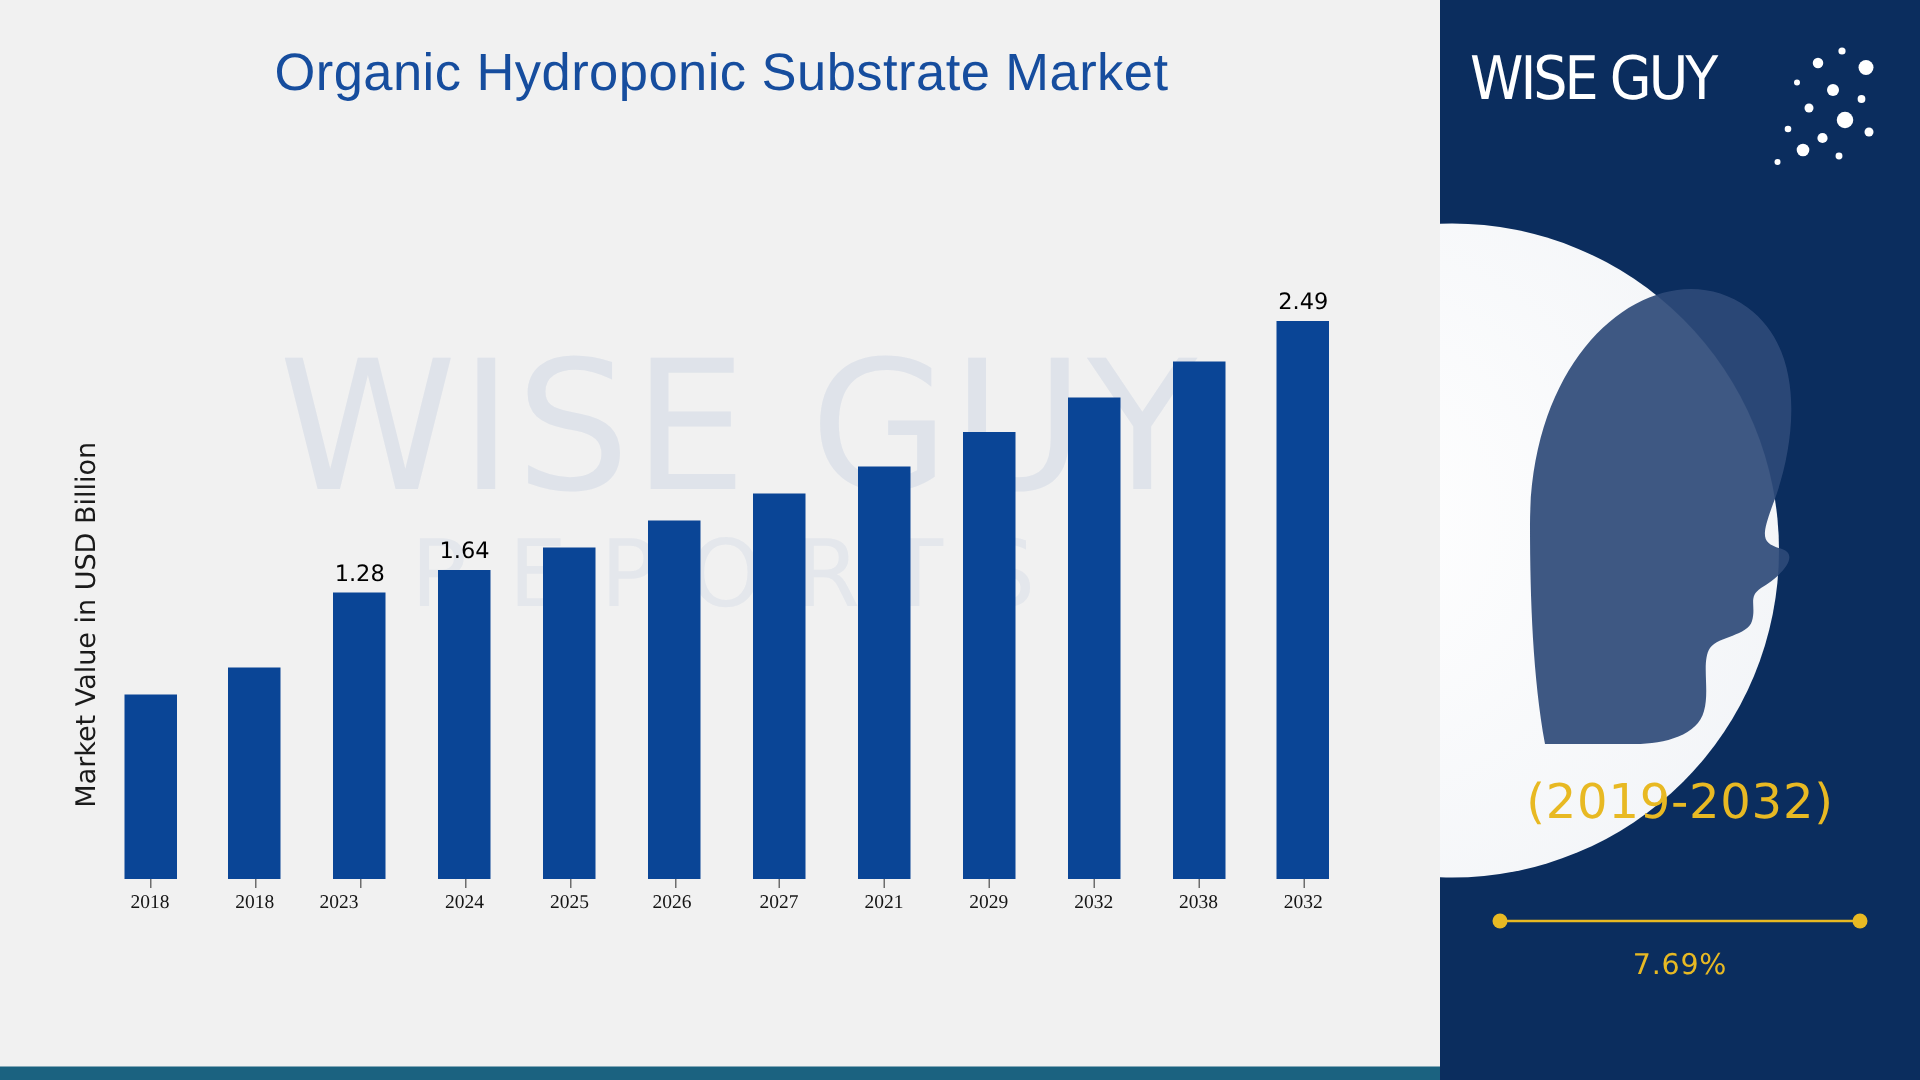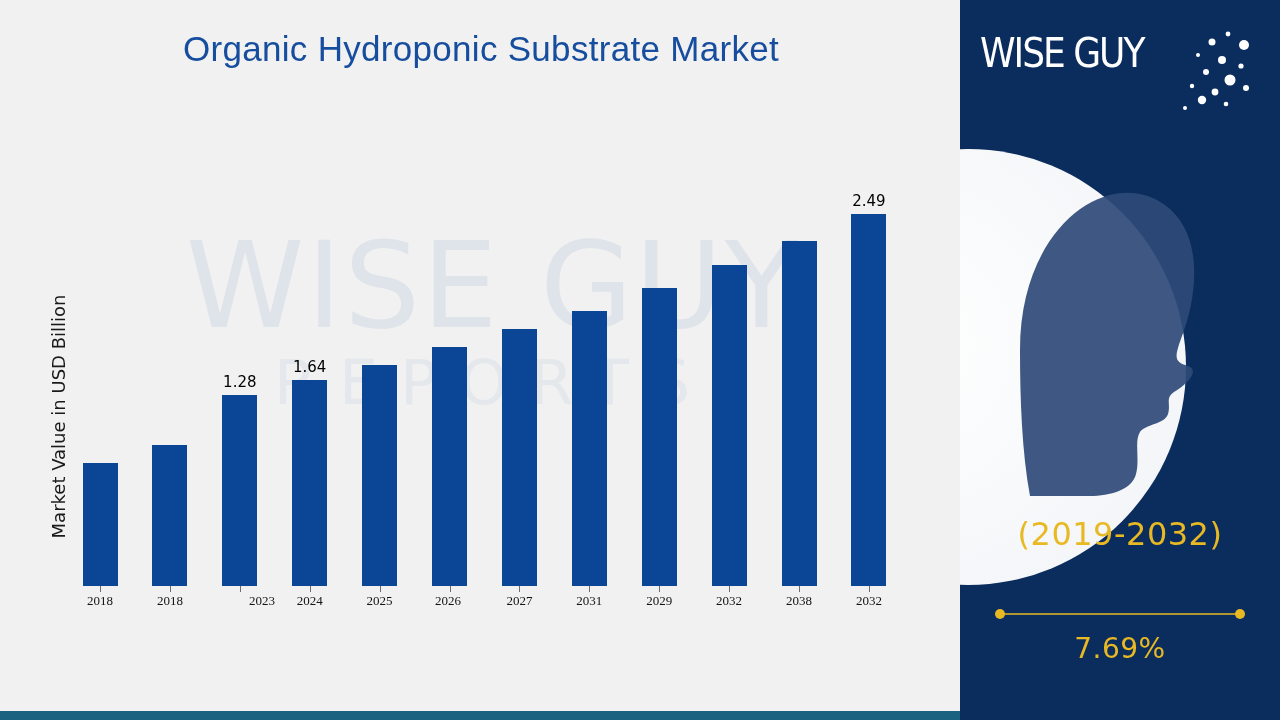--- a/index.html
+++ b/index.html
@@ -73,21 +73,21 @@
     position:absolute;left:0;top:505px;width:320px;text-align:center;
     color:#e8b923;
   }
   .cagr-line1{font-size:26px;line-height:34px;letter-spacing:.5px;}
   .cagr-line2{font-size:32px;line-height:34px;letter-spacing:.5px;margin-top:12px;}
   .cagr-rule{
     position:absolute;left:0;top:607px;width:320px;height:14px;
   }
   .cagr-value{
     position:absolute;left:0;top:632px;width:320px;text-align:center;
-    font-size:28px;color:#e8b923;letter-spacing:.5px;
+    font-size:19px;color:#e8b923;letter-spacing:.5px;
   }
   
   .logo{position:absolute;left:12px;top:30px;width:296px;height:86px;}
   .logo-word{
     position:absolute;left:8px;top:0px;font-size:40px;line-height:46px;
     color:#ffffff;font-weight:400;letter-spacing:-2px;white-space:nowrap;
     font-family:"DejaVu Sans Condensed","Liberation Sans",sans-serif;
   }
   .logo-sub{
     position:absolute;left:12px;top:47px;font-size:15px;color:#ffffff;
@@ -113,37 +113,37 @@
     <div class="plot" id="plot">
         <div class="bar" style="left: 82.5px; top: 463.41px; height: 122.59px; background: rgb(10, 69, 150);"></div>
         <div class="tick" style="left: 100px;"></div>
         <div class="xtick-label" style="left: 65px;">2018</div>
         <div class="bar" style="left: 152.4px; top: 445.47px; height: 140.53px; background: rgb(10, 69, 150);"></div>
         <div class="tick" style="left: 169.9px;"></div>
         <div class="xtick-label" style="left: 134.9px;">2018</div>
         <div class="bar" style="left: 222.3px; top: 394.64px; height: 191.36px; background: rgb(10, 69, 150);"></div>
         <div class="bar-label" style="left: 204.8px; top: 372.64px;">1.28</div>
         <div class="tick" style="left: 239.8px;"></div>
-        <div class="xtick-label" style="left: 205px; text-align: right;">2023</div>
+        <div class="xtick-label" style="left: 191px;">2023</div>
         <div class="bar" style="left: 292.2px; top: 379.69px; height: 206.31px; background: rgb(10, 69, 150);"></div>
         <div class="bar-label" style="left: 274.7px; top: 357.69px;">1.64</div>
         <div class="tick" style="left: 309.7px;"></div>
         <div class="xtick-label" style="left: 274.7px;">2024</div>
         <div class="bar" style="left: 362.1px; top: 364.74px; height: 221.26px; background: rgb(10, 69, 150);"></div>
         <div class="tick" style="left: 379.6px;"></div>
         <div class="xtick-label" style="left: 344.6px;">2025</div>
         <div class="bar" style="left: 432px; top: 346.8px; height: 239.2px; background: rgb(10, 69, 150);"></div>
         <div class="tick" style="left: 449.5px;"></div>
         <div class="xtick-label" style="left: 413px;">2026</div>
         <div class="bar" style="left: 501.9px; top: 328.86px; height: 257.14px; background: rgb(10, 69, 150);"></div>
         <div class="tick" style="left: 519.4px;"></div>
         <div class="xtick-label" style="left: 484.4px;">2027</div>
         <div class="bar" style="left: 571.8px; top: 310.92px; height: 275.08px; background: rgb(10, 69, 150);"></div>
         <div class="tick" style="left: 589.3px;"></div>
-        <div class="xtick-label" style="left: 554.3px;">2031</div>
+        <div class="xtick-label" style="left: 554.3px;">2021</div>
         <div class="bar" style="left: 641.7px; top: 288.495px; height: 297.505px; background: rgb(10, 69, 150);"></div>
         <div class="tick" style="left: 659.2px;"></div>
         <div class="xtick-label" style="left: 624.2px; text-align: center;">2029</div>
         <div class="bar" style="left: 711.6px; top: 264.575px; height: 321.425px; background: rgb(10, 69, 150);"></div>
         <div class="tick" style="left: 729.1px;"></div>
         <div class="xtick-label" style="left: 694.1px;">2032</div>
         <div class="bar" style="left: 781.5px; top: 240.655px; height: 345.345px; background: rgb(10, 69, 150);"></div>
         <div class="tick" style="left: 799px;"></div>
         <div class="xtick-label" style="left: 764px;">2038</div>
         <div class="bar" style="left: 851.4px; top: 213.745px; height: 372.255px; background: rgb(10, 69, 150);"></div>

